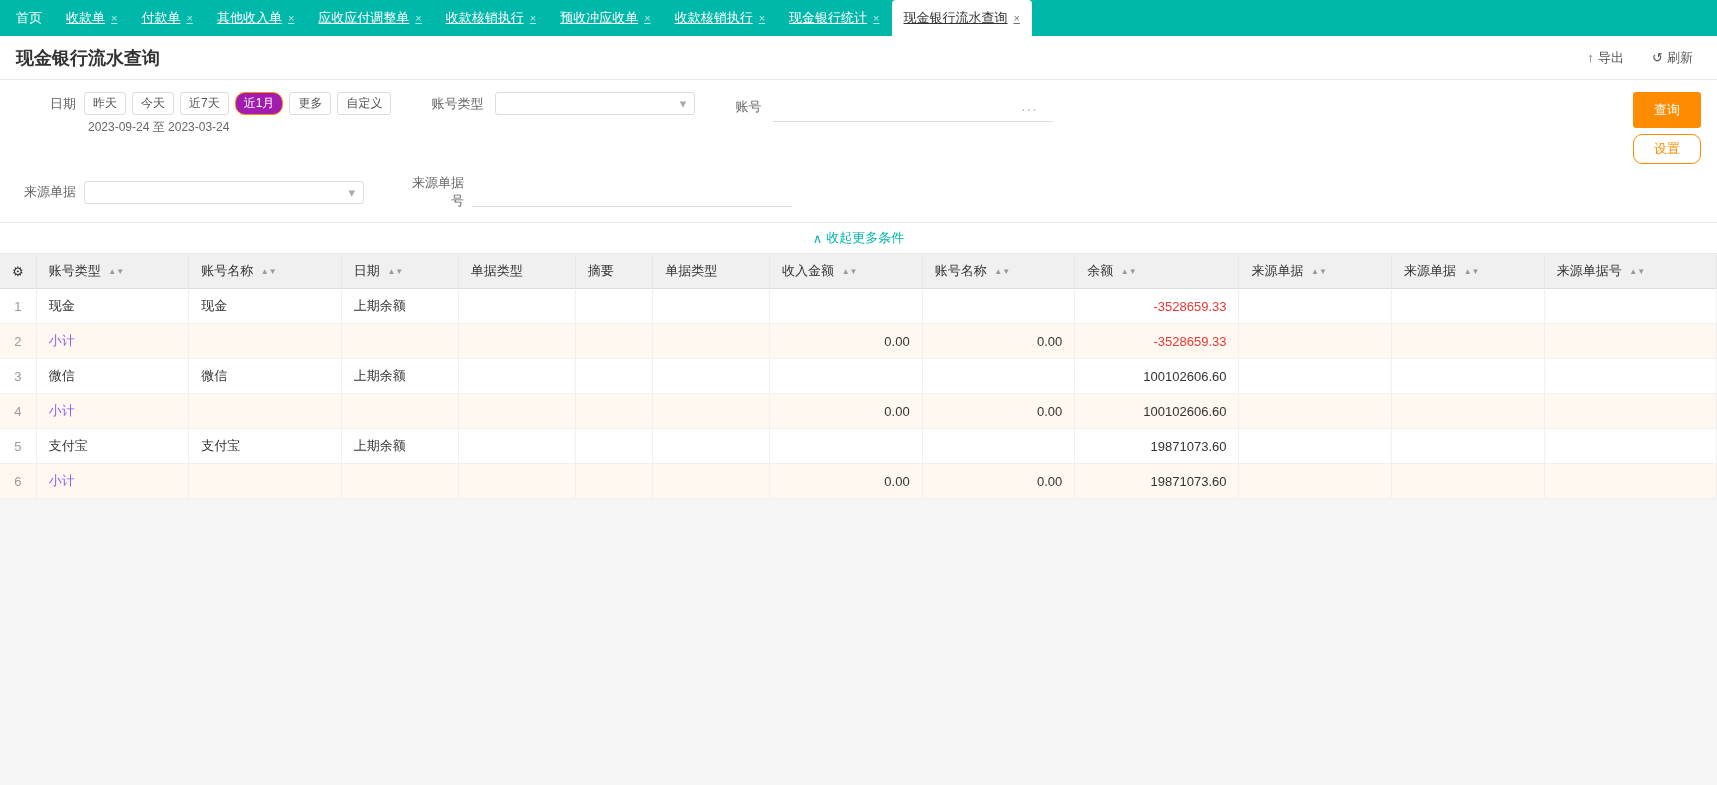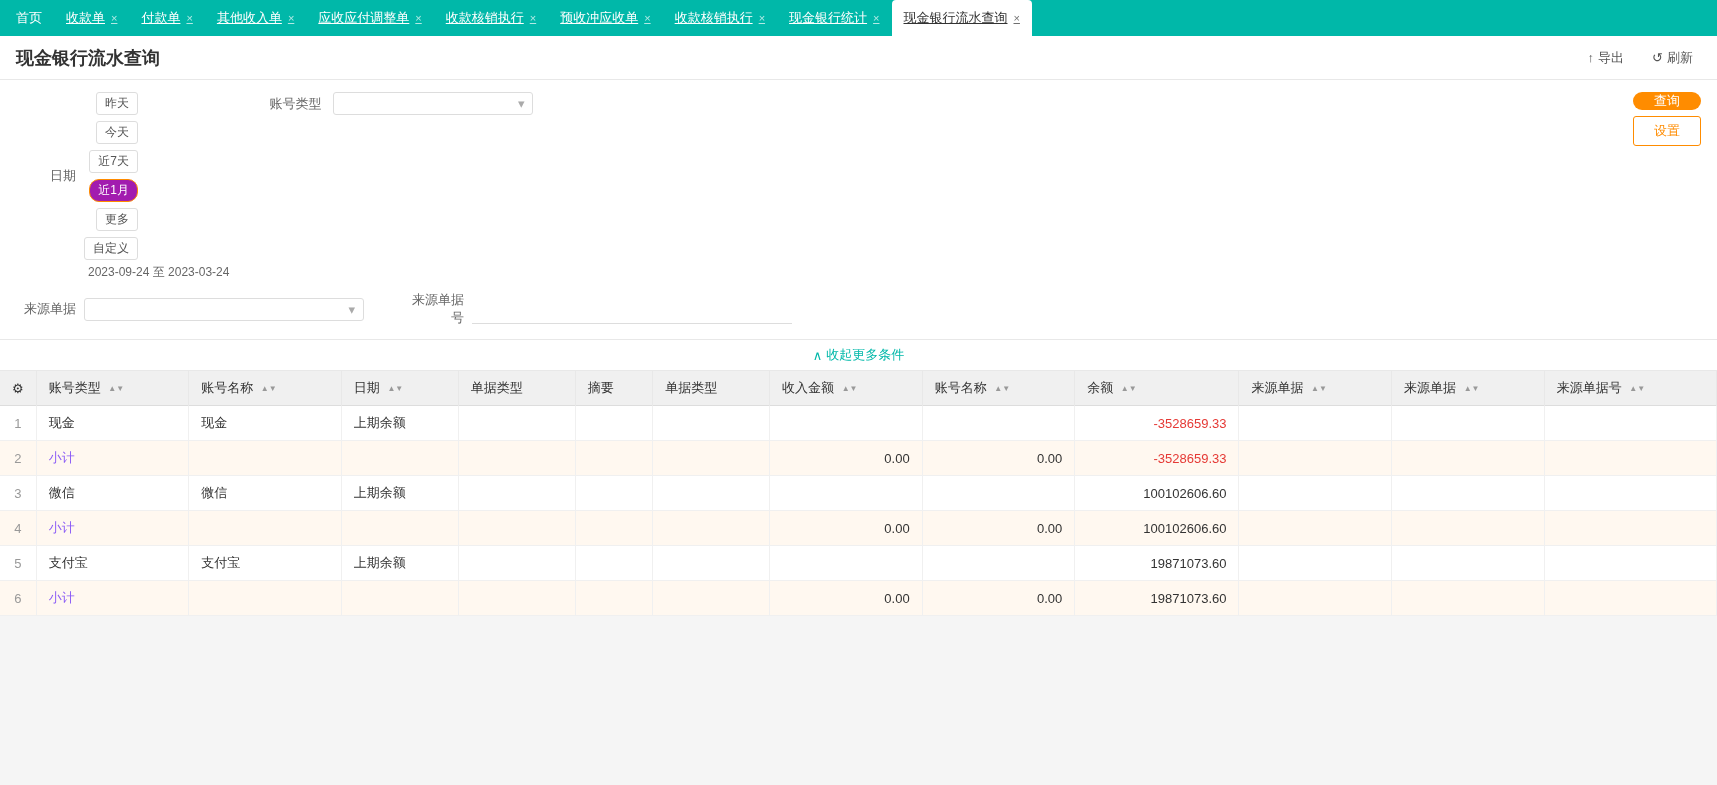--- a/index.html
+++ b/index.html
@@ -85,23 +85,22 @@
       border-bottom: 1px solid #e8e8e8;
     }
     .filter-label {
       color: #666;
       width: 60px;
       flex-shrink: 0;
       text-align: right;
     }
     .filter-date-options {
       display: flex;
-      align-items: flex-end;
+      align-items: flex-start;
       gap: 6px;
-      flex-direction: column;
     }
     .date-btn {
       padding: 2px 8px;
       border: 1px solid #ddd;
       border-radius: 3px;
       cursor: pointer;
       background: #fff;
       color: #555;
       font-size: 12px;
     }
@@ -132,31 +131,31 @@
     }
     .filter-date-col {
       display: flex;
       flex-direction: column;
       gap: 4px;
     }
     .query-btn {
       background: #ff8c00;
       color: #fff;
       border: none;
-      padding: 0 20px;
-      border-radius: 9px;
+      padding: 9px 20px;
+      border-radius: 3px;
       cursor: pointer;
       font-size: 13px;
     }
     .settings-btn {
       background: #fff;
       color: #ff8c00;
       border: 1px solid #ff8c00;
       padding: 5px 20px;
-      border-radius: 3px;
+      border-radius: 9px;
       cursor: pointer;
       font-size: 13px;
     }
     .right-buttons {
       display: flex;
       flex-direction: column;
       gap: 6px;
       margin-left: auto;
     }
     .collapse-bar {
@@ -323,20 +322,27 @@
     </div>
 
     <div class="filter-item">
       <span class="filter-label" style="width:auto; margin-right:4px;">账号类型</span>
       <div class="account-type-select-wrapper">
         <span style="flex:1; color:#ccc;"></span>
         <span style="color:#aaa;">▾</span>
       </div>
     </div>
 
+    <div class="filter-item">
+      <span class="filter-label" style="width:auto; margin-right:4px;">账号</span>
+      <div class="account-num-wrapper">
+        <input class="filter-input" style="border: none; min-width: 240px;">
+        <span class="dots-menu">...</span>
+      </div>
+    </div>
 
     <div class="right-buttons">
       <button class="query-btn">查询</button>
       <button class="settings-btn">设置</button>
     </div>
   </div>
 
   <div style="display:flex; gap:40px; align-items:center;">
     <div class="filter-item">
       <span class="filter-label">来源单据</span>

